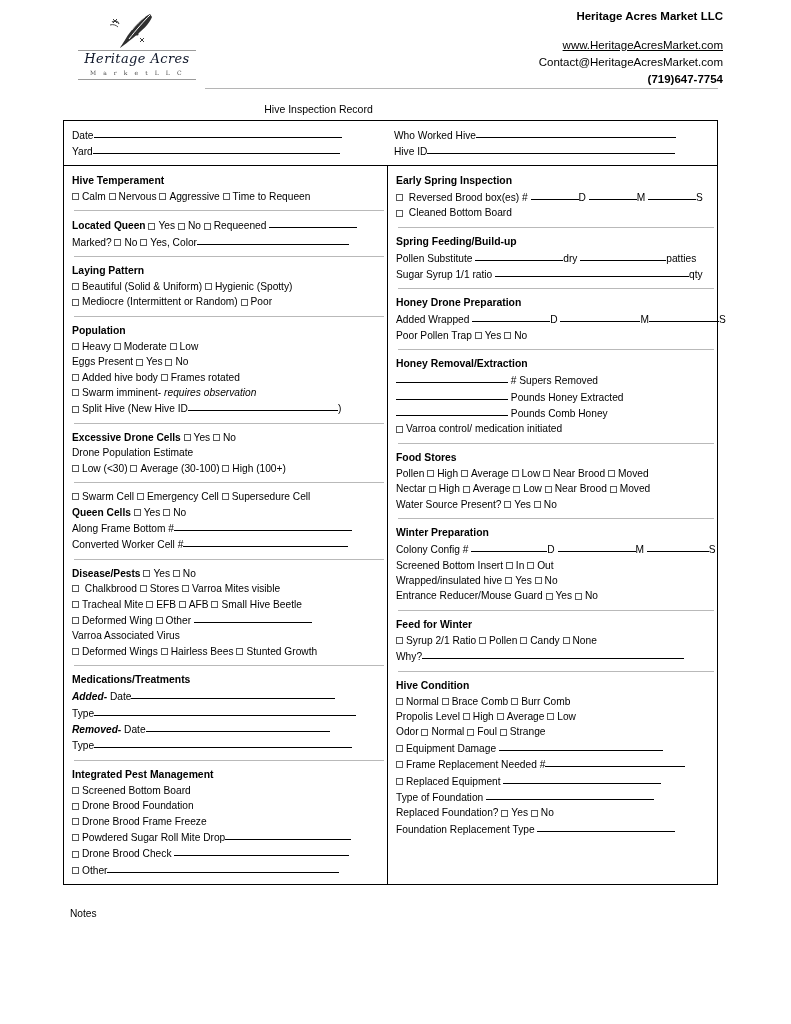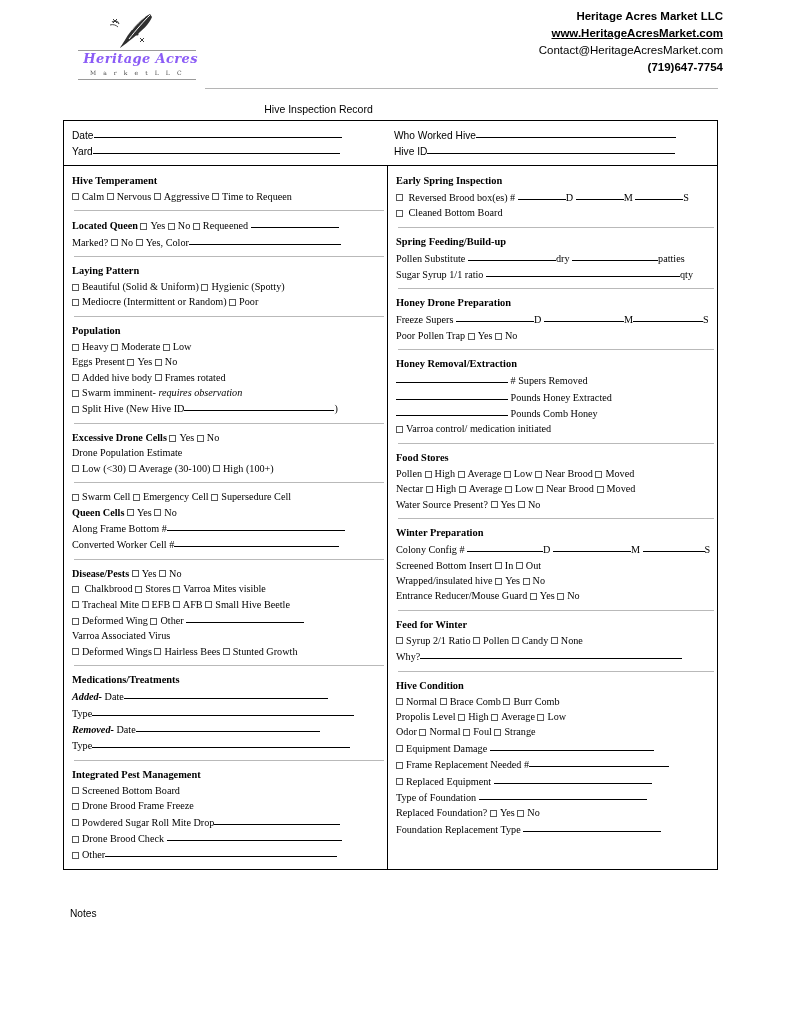--- a/index.html
+++ b/index.html
@@ -36,45 +36,44 @@
     width: 118px;
   }
   .logo-feather {
     height: 38px;
     position: relative;
   }
   .logo-feather svg { position: absolute; left: 28px; top: 0; }
   .logo-script {
     font-family: "DejaVu Serif", serif;
     font-style: italic;
-    font-weight: bold;
+    font-weight: normal;
     font-size: 13px;
     letter-spacing: 0.4px;
-    color: #8b5cf6;
+    color: #0f172a;
     line-height: 16px;
     white-space: nowrap;
-    text-align: right;
   }
   .logo-sub {
     font-family: "DejaVu Serif", serif;
     font-size: 6px;
     letter-spacing: 2.6px;
     color: #4a4a4a;
     line-height: 12px;
     white-space: nowrap;
   }
   .contact {
     position: absolute;
     right: 68px; top: 8px;
     text-align: right;
     font-size: 11.5px;
     line-height: 17px;
   }
   .contact .co-name { font-weight: bold; }
-  .contact .co-web { font-weight: bold; text-decoration: underline; }
+  .contact .co-web { font-weight: normal; text-decoration: underline; margin-top: 12px; }
   .contact .co-mail { }
   .contact .co-phone { font-weight: bold; }
   .head-rule {
     position: absolute;
     left: 205px; top: 88px;
     width: 513px;
     height: 1px;
     background: #b5b5b5;
   }
   .form-title {
@@ -99,21 +98,20 @@
     padding: 6px 0 5px 0;
   }
   .top-cell { box-sizing: border-box; padding: 0 8px; }
   .top-left  { width: 322px; }
   .top-right { width: 331px; }
 
   .row-main { display: flex; }
   .col {
     box-sizing: border-box;
     padding: 7px 1px 6px 8px;
-    font-family: Liberation Serif, serif;
   }
   .col-left  { width: 324px; border-right: 1.6px solid #000; }
   .col-right { width: 329px; }
 
   
   .ln {
     font-size: 10.2px;
     line-height: 15.4px;
     white-space: nowrap;
   }
@@ -266,20 +264,21 @@
           <div class="sec-title">Medications/Treatments</div>
           <div class="ln"><span class="bi">Added- </span><span>Date</span><span class="fill" style="width: 204px;"></span></div>
           <div class="ln"><span>Type</span><span class="fill" style="width: 262px;"></span></div>
           <div class="ln"><span class="bi">Removed- </span><span>Date</span><span class="fill" style="width: 184px;"></span></div>
           <div class="ln"><span>Type</span><span class="fill" style="width: 258px;"></span></div>
         </div>
         <div class="sep"></div>
         <div>
           <div class="sec-title">Integrated Pest Management</div>
           <div class="ln"><span class="cb"></span><span>Screened Bottom Board</span></div>
+          <div class="ln"><span class="cb"></span><span>Drone Brood Foundation</span></div>
           <div class="ln"><span class="cb"></span><span>Drone Brood Frame Freeze</span></div>
           <div class="ln"><span class="cb"></span><span>Powdered Sugar Roll Mite Drop</span><span class="fill" style="width: 126px;"></span></div>
           <div class="ln"><span class="cb"></span><span>Drone Brood Check </span><span class="fill" style="width: 175px;"></span></div>
           <div class="ln"><span class="cb"></span><span>Other</span><span class="fill" style="width: 232px;"></span></div>
         </div>
       </div>
     <div class="col col-right" id="right-col">
         <div>
           <div class="sec-title">Early Spring Inspection</div>
           <div class="ln"><span class="cb"></span><span> Reversed Brood box(es) # </span><span class="fill" style="width: 48px;"></span><span>D </span><span class="fill" style="width: 48px;"></span><span>M </span><span class="fill" style="width: 48px;"></span><span>S</span></div>
@@ -287,21 +286,21 @@
         </div>
         <div class="sep"></div>
         <div>
           <div class="sec-title">Spring Feeding/Build-up</div>
           <div class="ln"><span>Pollen Substitute </span><span class="fill" style="width: 88px;"></span><span>dry </span><span class="fill" style="width: 86px;"></span><span>patties</span></div>
           <div class="ln"><span>Sugar Syrup 1/1 ratio </span><span class="fill" style="width: 194px;"></span><span>qty</span></div>
         </div>
         <div class="sep"></div>
         <div>
           <div class="sec-title">Honey Drone Preparation</div>
-          <div class="ln"><span>Freeze Supers </span><span class="fill" style="width: 78px;"></span><span>D </span><span class="fill" style="width: 80px;"></span><span>M</span><span class="fill" style="width: 70px;"></span><span>S</span></div>
+          <div class="ln"><span>Added Wrapped </span><span class="fill" style="width: 78px;"></span><span>D </span><span class="fill" style="width: 80px;"></span><span>M</span><span class="fill" style="width: 70px;"></span><span>S</span></div>
           <div class="ln"><span>Poor Pollen Trap </span><span class="cb"></span><span>Yes </span><span class="cb"></span><span>No</span></div>
         </div>
         <div class="sep"></div>
         <div>
           <div class="sec-title">Honey Removal/Extraction</div>
           <div class="ln"><span class="fill" style="width: 112px;"></span><span> # Supers Removed</span></div>
           <div class="ln"><span class="fill" style="width: 112px;"></span><span> Pounds Honey Extracted</span></div>
           <div class="ln"><span class="fill" style="width: 112px;"></span><span> Pounds Comb Honey</span></div>
           <div class="ln"><span class="cb"></span><span>Varroa control/ medication initiated</span></div>
         </div>

